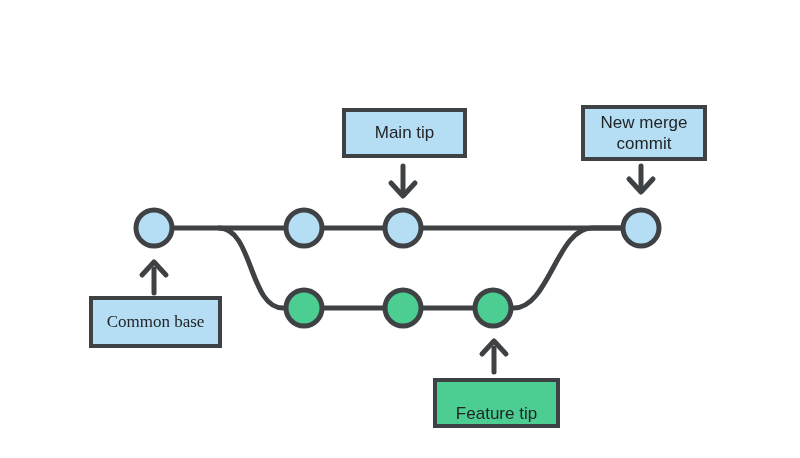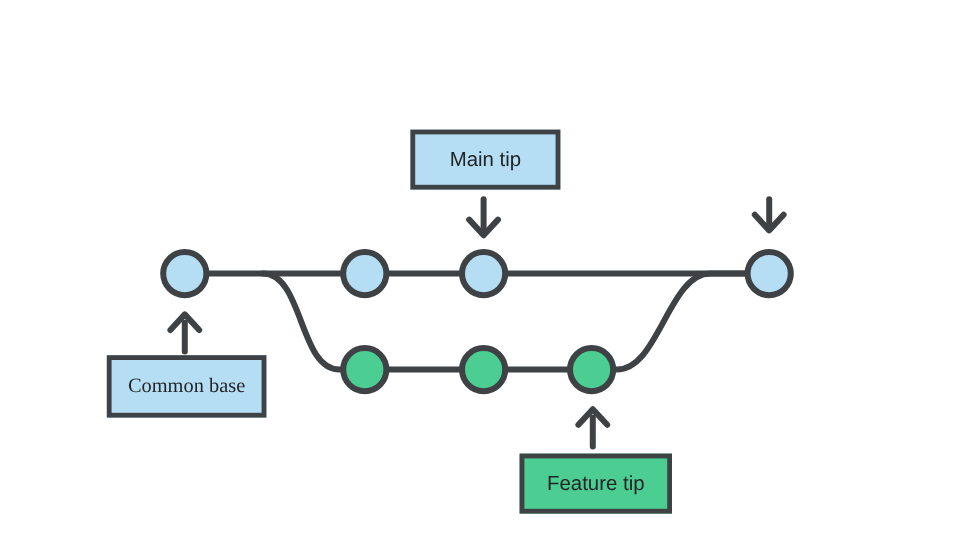--- a/index.html
+++ b/index.html
@@ -45,21 +45,21 @@
     border: 4px solid var(--stroke);
     display: flex;
     align-items: center;
     justify-content: center;
     text-align: center;
     font-size: 17px;
     line-height: 1.25;
     color: var(--text);
   }
   .callout.blue { background: var(--blue-fill); }
-  .callout.green { background: var(--green-fill); }
+  .callout.green { background: var(--green-fill); align-items: flex-end; }
   .callout-main-tip    { left: 342px; top: 108px; width: 125px; height: 50px; }
   .callout-new-merge   { left: 581px; top: 105px; width: 126px; height: 56px; }
   .callout-common-base { left:  89px; top: 296px; width: 133px; height: 52px; font-family: Liberation Serif, serif; }
   .callout-feature-tip { left: 433px; top: 378px; width: 127px; height: 50px; }
 </style>
 </head>
 <body>
 
 <div class="canvas">
 
@@ -93,20 +93,23 @@
     <g class="arrow">
       <path d="M 494 372 V 348"></path>
       <path d="M 482 354 L 494 341 L 506 354"></path>
     </g>
   </svg>
 
   <div class="callout blue callout-main-tip">
     <span>Main tip</span>
   </div>
 
+  <div class="callout blue callout-new-merge">
+    <span>New merge commit</span>
+  </div>
 
   <div class="callout blue callout-common-base">
     <span>Common base</span>
   </div>
 
   <div class="callout green callout-feature-tip">
     <span>Feature tip</span>
   </div>
 
 </div>

